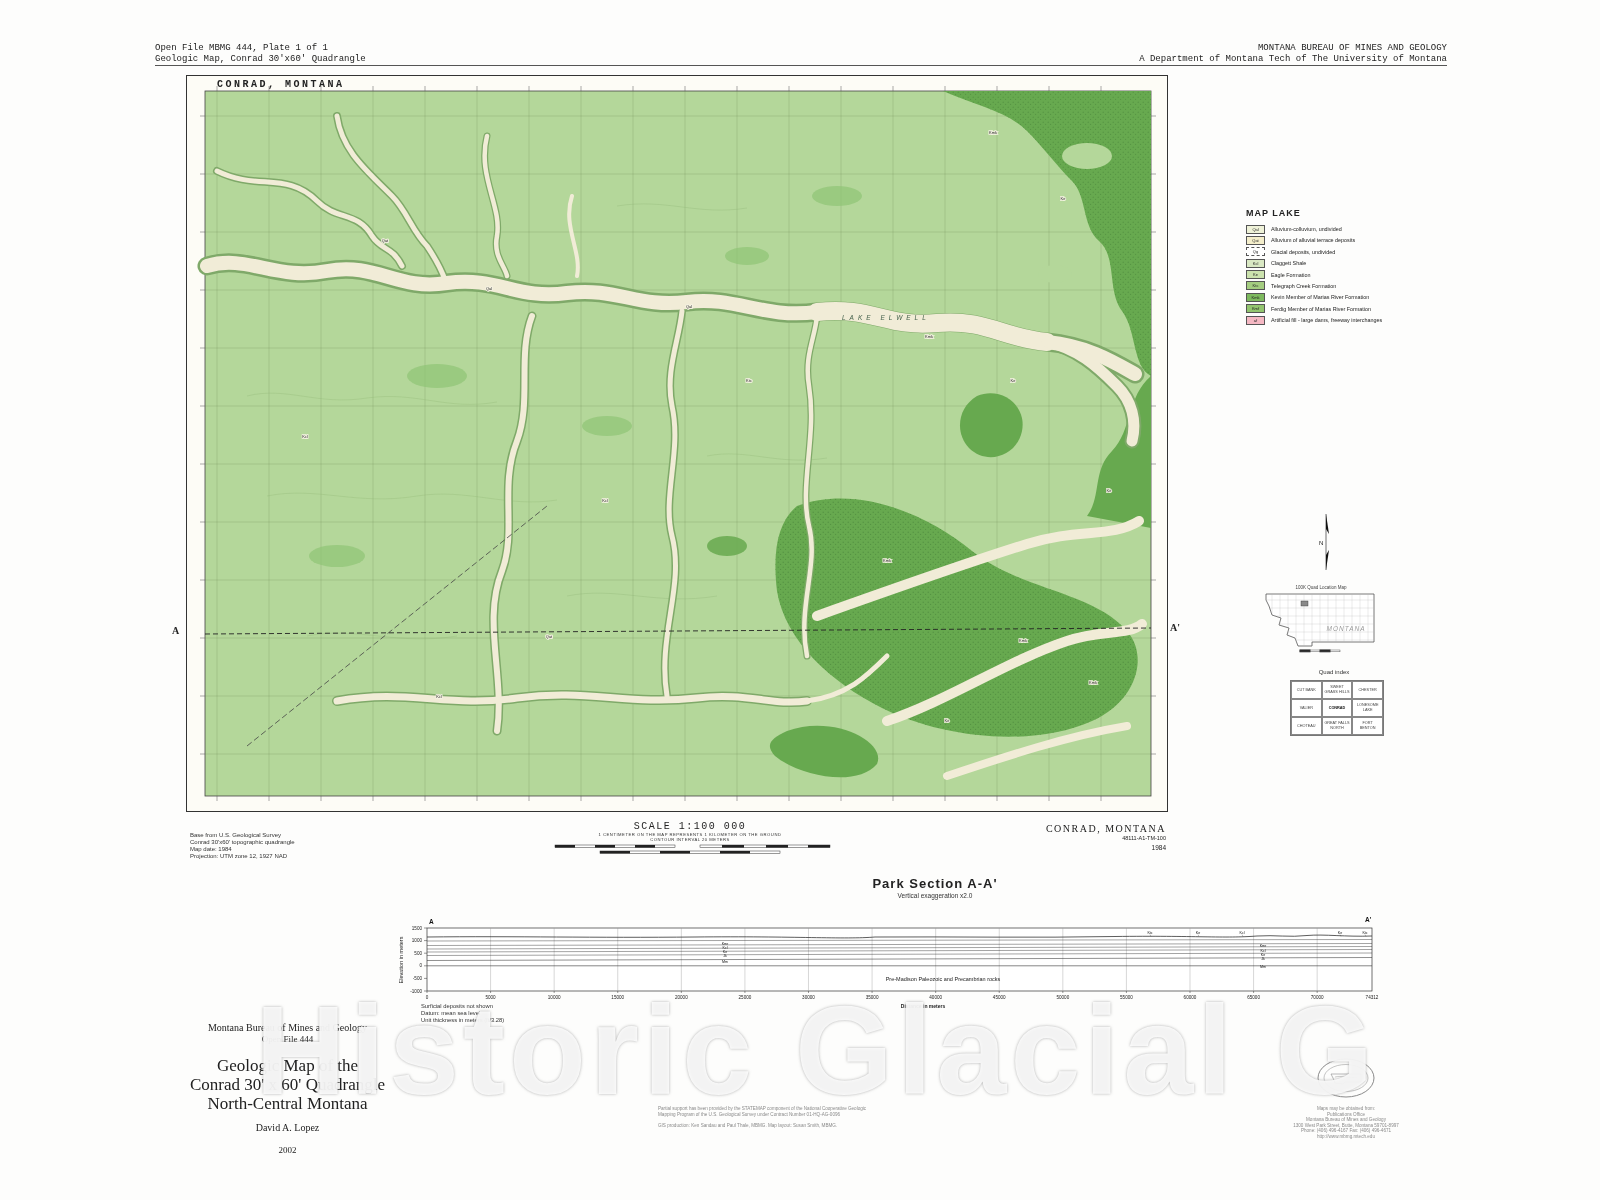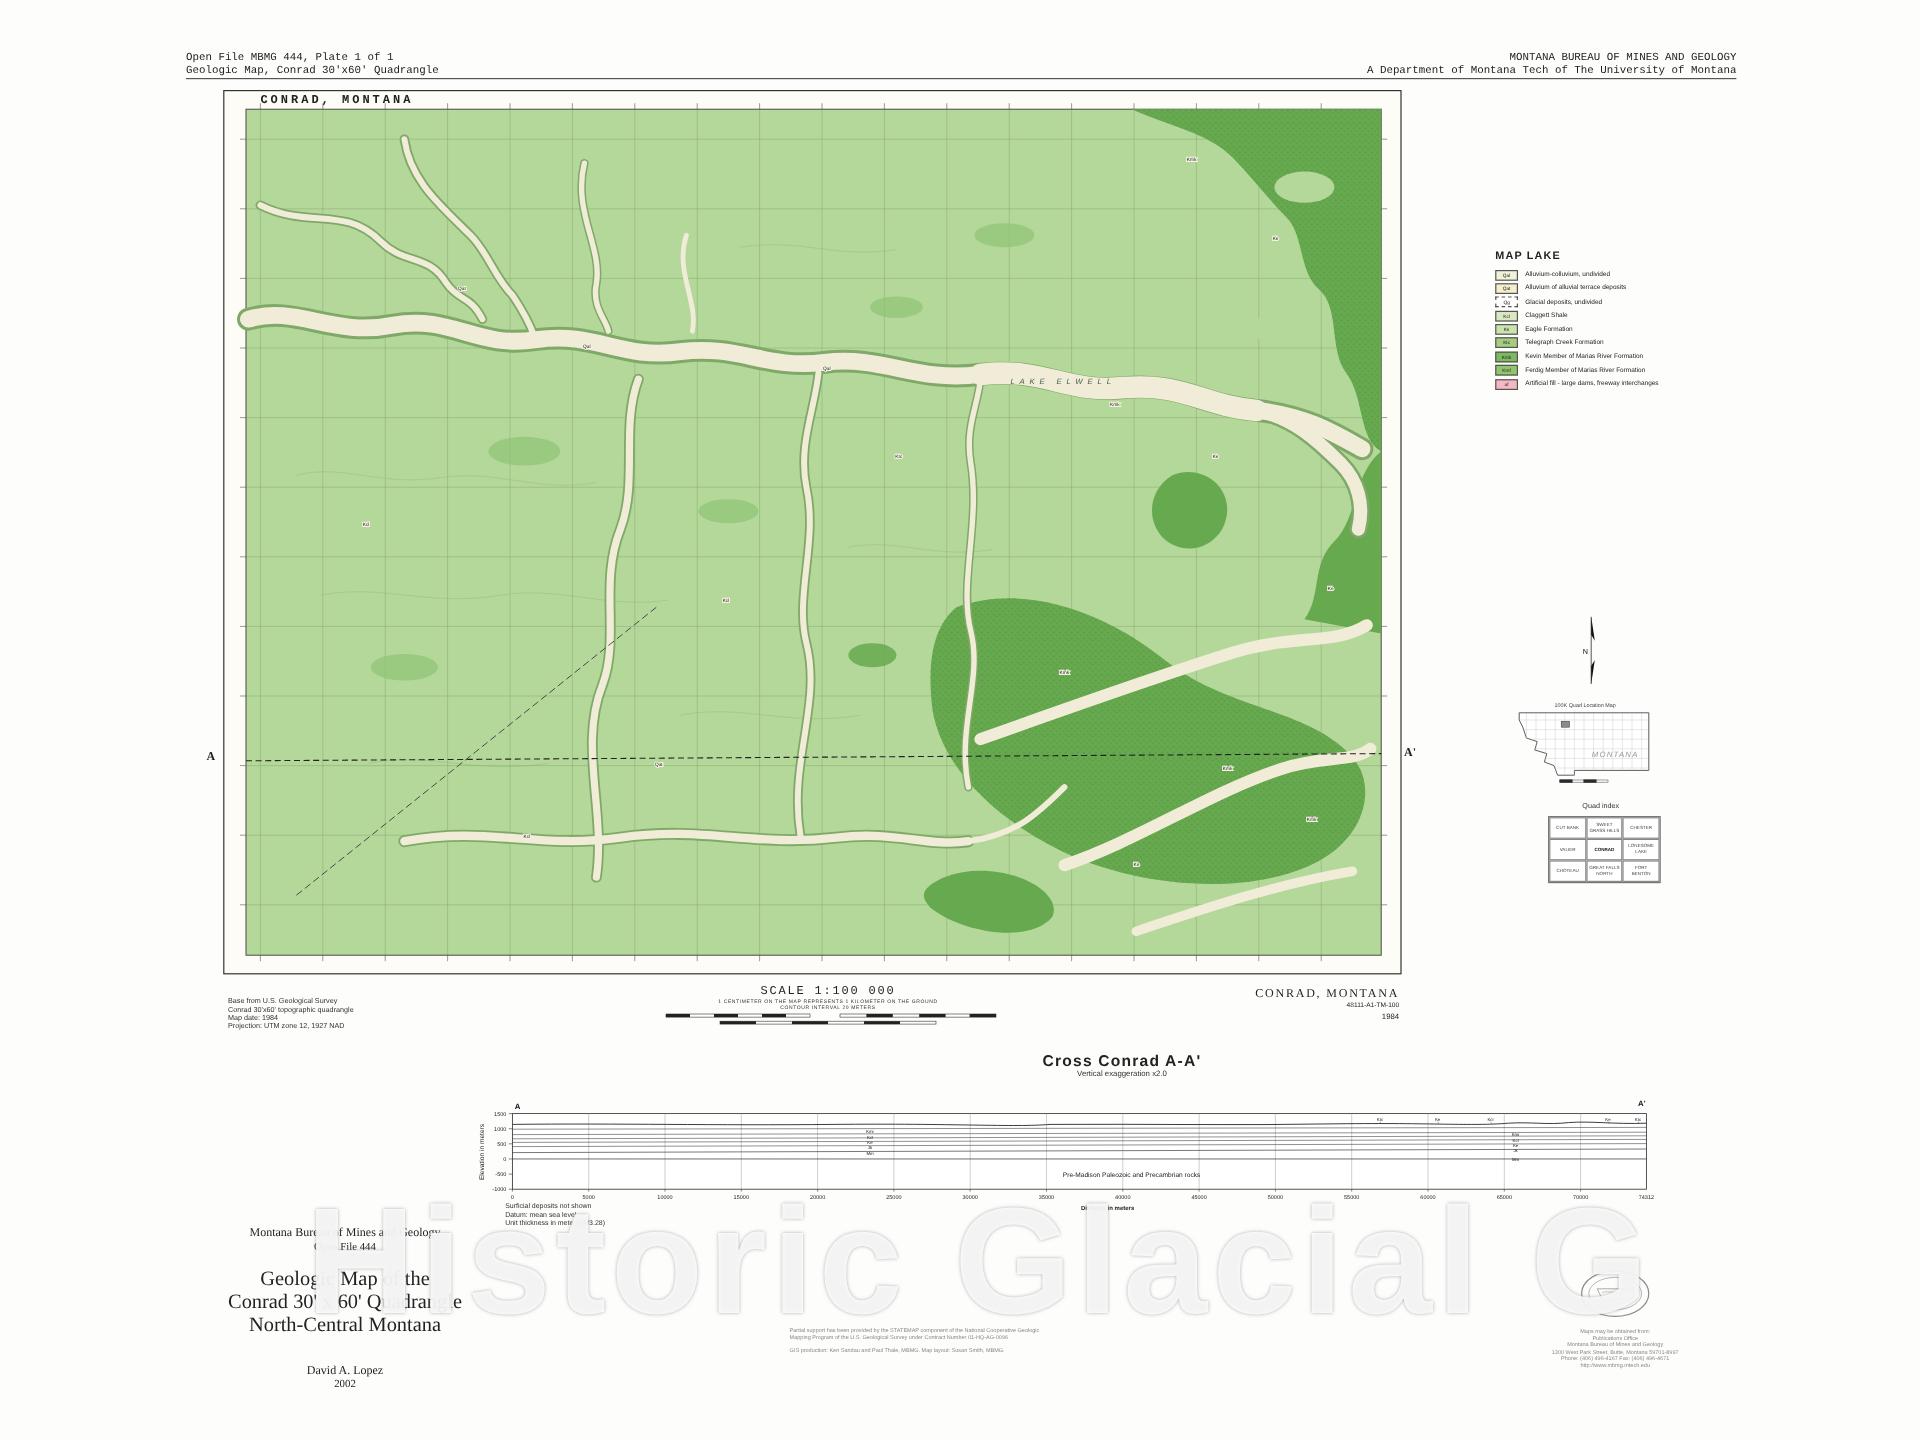--- a/index.html
+++ b/index.html
@@ -50,22 +50,22 @@
   
   #cs-title{left:635px;top:876px;width:600px;text-align:center;font-size:13px;font-weight:bold;letter-spacing:1px}
   #cs-sub{left:635px;top:892px;width:600px;text-align:center;font-size:6.5px;color:#333}
   #cs-notes{left:421px;top:1003px;font-size:5.8px;line-height:6.8px;color:#333}
 
   
   #title-block{left:170px;top:1022px;width:235px;text-align:center;font-family:"Liberation Serif",serif}
   #tb-org{font-size:10px}
   #tb-of{font-size:9px;margin-top:1px}
   .tb-big{font-size:17px;line-height:19px}
-  #tb-author{font-size:10px;margin-top:24px}
-  #tb-year{font-size:9px;margin-top:0}
+  #tb-author{font-size:10px;margin-top:9px}
+  #tb-year{font-size:9px;margin-top:12px}
   #tb-gap{height:12px}
 
   
   #credits{left:658px;top:1106px;width:250px;font-size:4.6px;line-height:5.6px;color:#8a8a8a}
   #credits .gap{height:6px}
 
   
   #publisher{left:1262px;top:1056px;width:168px;text-align:center;color:#8a8a8a}
   #pub-lines{font-size:4.6px;line-height:5.6px;margin-top:2px}
 
@@ -416,21 +416,21 @@
     <div class="quad-cell">SWEET GRASS HILLS</div>
     <div class="quad-cell">CHESTER</div>
     <div class="quad-cell">VALIER</div>
     <div class="quad-cell hl">CONRAD</div>
     <div class="quad-cell">LONESOME LAKE</div>
     <div class="quad-cell">CHOTEAU</div>
     <div class="quad-cell">GREAT FALLS NORTH</div>
     <div class="quad-cell">FORT BENTON</div>
   </div>
 
-<div class="abs" id="cs-title">Cross Conrad A-A'</div>
+<div class="abs" id="cs-title">Park Section A-A'</div>
 <div class="abs" id="cs-sub">Vertical exaggeration x2.0</div>
 
 <svg class="abs" style="left:395px;top:915px" width="990" height="100" viewBox="0 0 990 100" id="cs-svg">
   <rect x="32" y="13" width="945" height="63" fill="#fff" stroke="#333" stroke-width=".7"></rect>
   <g id="cs-dyn">
       <line x1="32" y1="76" x2="32" y2="78" stroke="#333" stroke-width="0.5"></line>
       <text x="32" y="84" class="cs-tick" text-anchor="middle">0</text>
       <line x1="95.58327053504145" y1="13" x2="95.58327053504145" y2="76" stroke="#999" stroke-width="0.4"></line>
       <line x1="95.58327053504145" y1="76" x2="95.58327053504145" y2="78" stroke="#333" stroke-width="0.5"></line>
       <text x="95.58327053504145" y="84" class="cs-tick" text-anchor="middle">5000</text>

